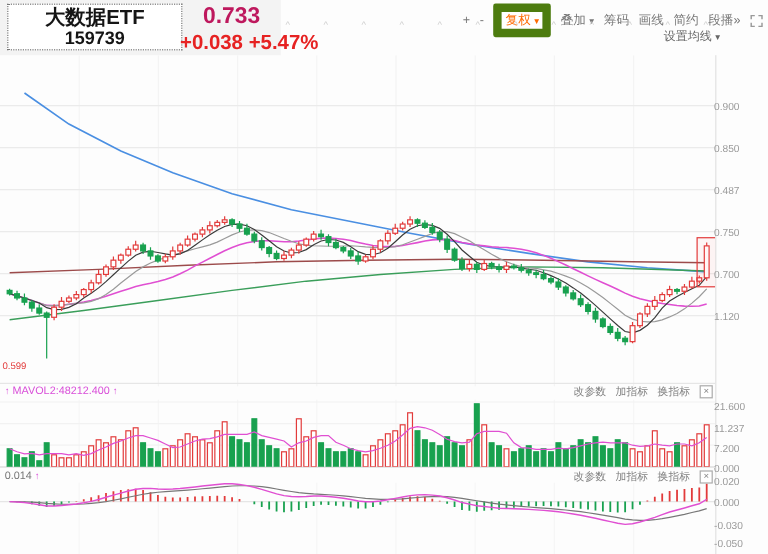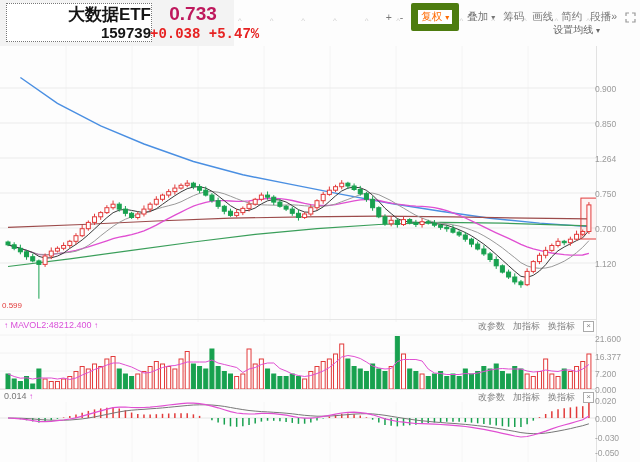--- a/index.html
+++ b/index.html
@@ -2,25 +2,25 @@
 <html><head>
 <meta charset="utf-8">
 <style>
   html,body{margin:0;padding:0;background:#fff;}
   #page{position:relative;width:640px;height:462px;background:#fdfdfd;overflow:hidden;
         font-family:"Liberation Sans",sans-serif;-webkit-font-smoothing:antialiased;}
   .abs{position:absolute;}
   
   .header-strip{left:0;top:0;width:234px;height:46px;background:#f3f3f3;}
   .name-box{left:6px;top:3px;width:146px;height:39px;background:#fff;border:1px dotted #777;
-            text-align:right;line-height:1.1;padding-top:1px;box-sizing:border-box;}
+            text-align:center;line-height:1.1;padding-top:1px;box-sizing:border-box;}
   .inst-name{font-size:17px;font-weight:bold;color:#151515;display:block;margin-top:1px;}
   .inst-code{font-size:15px;font-weight:bold;color:#151515;display:block;}
   .last-price{left:152px;top:3px;width:82px;text-align:center;font-size:19px;font-weight:bold;color:#be185d;}
-  .price-chg{left:150px;top:26px;width:86px;text-align:center;font-size:14px;font-weight:bold;color:#e62222;white-space:nowrap;font-family:Liberation Mono, monospace;}
+  .price-chg{left:150px;top:26px;width:86px;text-align:center;font-size:17px;font-weight:bold;color:#e62222;white-space:nowrap;}
   
   .toolbar{right:4px;top:3px;display:flex;align-items:center;gap:8px;font-size:10.5px;color:#777;}
   .tb-btn{cursor:pointer;white-space:nowrap;}
   .tb-adjust{color:#ff6a00;border:7px solid #4d7c0f;border-radius:2px;padding:0 3px;background:#fff;}
   .caret{font-size:8px;color:inherit;}
   .set-ma{right:40px;top:23px;font-size:10px;color:#666;cursor:pointer;}
   .caret-row{left:238px;top:16px;width:352px;display:flex;justify-content:space-between;}
   .caret-row span{font-size:8px;color:#cfcfcf;}
   
   .ax{width:40px;font-size:8.5px;color:#9a9a9a;right:5px;}
@@ -511,39 +511,39 @@
       <line x1="576.56" y1="16" x2="576.56" y2="4.617019483164357" stroke="#e23b3b" stroke-width="1.5"></line>
       <line x1="582.74" y1="16" x2="582.74" y2="4.167361333094242" stroke="#e23b3b" stroke-width="1.5"></line>
       <line x1="588.92" y1="16" x2="588.92" y2="0.7283453381408425" stroke="#e23b3b" stroke-width="1.5"></line>
       <polyline points="8.0,16.0 14.2,16.1 20.4,16.2 26.5,16.5 32.7,16.9 38.9,17.5 45.1,17.9 51.3,18.2 57.4,18.3 63.6,18.2 69.8,18.0 76.0,17.5 82.2,16.9 88.3,16.0 94.5,14.9 100.7,13.7 106.9,12.4 113.1,11.1 119.2,9.9 125.4,8.9 131.6,8.2 137.8,7.7 144.0,7.3 150.1,6.8 156.3,6.4 162.5,5.9 168.7,5.3 174.9,4.7 181.0,4.1 187.2,3.5 193.4,3.0 199.6,2.8 205.8,2.8 211.9,3.0 218.1,3.6 224.3,4.4 230.5,5.5 236.7,6.6 242.8,7.6 249.0,8.5 255.2,9.1 261.4,9.6 267.6,9.9 273.7,10.3 279.9,10.7 286.1,11.2 292.3,11.8 298.5,12.6 304.6,13.3 310.8,13.8 317.0,14.2 323.2,14.2 329.4,14.0 335.5,13.7 341.7,13.1 347.9,12.6 354.1,12.1 360.3,11.8 366.4,11.7 372.6,11.9 378.8,12.5 385.0,13.3 391.2,14.3 397.3,15.3 403.5,16.3 409.7,17.2 415.9,18.1 422.1,18.8 428.2,19.4 434.4,20.0 440.6,20.5 446.8,21.0 453.0,21.4 459.1,21.9 465.3,22.4 471.5,23.0 477.7,23.7 483.9,24.4 490.0,25.3 496.2,26.2 502.4,27.2 508.6,28.3 514.8,29.4 520.9,30.6 527.1,31.3 533.3,31.7 539.5,31.6 545.7,31.1 551.8,30.2 558.0,29.1 564.2,27.9 570.4,26.6 576.6,25.1 582.7,23.7 588.9,21.8" fill="none" stroke="#777777" stroke-width="1"></polyline>
       <polyline points="8.0,16.0 14.2,16.3 20.4,16.8 26.5,17.7 32.7,18.6 38.9,19.7 45.1,19.7 51.3,19.3 57.4,18.7 63.6,18.0 69.8,17.0 76.0,15.8 82.2,14.2 88.3,12.4 94.5,10.6 100.7,8.9 106.9,7.2 113.1,5.7 119.2,5.1 125.4,5.0 131.6,5.5 137.8,5.7 144.0,5.5 150.1,5.1 156.3,4.5 162.5,3.8 168.7,3.0 174.9,2.3 181.0,1.7 187.2,1.2 193.4,1.2 199.6,1.7 205.8,2.7 211.9,4.1 218.1,5.8 224.3,7.7 230.5,9.6 236.7,11.0 242.8,11.7 249.0,12.0 255.2,11.8 261.4,11.4 267.6,11.3 273.7,11.7 279.9,12.4 286.1,13.2 292.3,14.3 298.5,15.5 304.6,16.1 310.8,16.1 317.0,15.5 323.2,14.4 329.4,13.3 335.5,12.1 341.7,11.0 347.9,10.4 354.1,10.2 360.3,10.6 366.4,11.4 372.6,12.8 378.8,14.7 385.0,16.8 391.2,18.1 397.3,19.5 403.5,20.1 409.7,20.8 415.9,21.5 422.1,21.7 428.2,21.9 434.4,22.2 440.6,22.5 446.8,22.9 453.0,23.3 459.1,23.8 465.3,24.5 471.5,25.4 477.7,26.3 483.9,27.4 490.0,28.6 496.2,29.9 502.4,31.3 508.6,32.7 514.8,34.0 520.9,35.0 527.1,34.5 533.3,33.0 539.5,31.1 545.7,29.1 551.8,26.9 558.0,24.7 564.2,23.0 570.4,21.3 576.6,19.5 582.7,17.8 588.9,14.1" fill="none" stroke="#e04fd2" stroke-width="1.2"></polyline>
     </svg>
 
   <div class="abs vline"></div>
   <span class="abs ax" style="top:84px">0.900</span>
   <span class="abs ax" style="top:119px">0.850</span>
-  <span class="abs ax" style="top:154px">1.264</span>
+  <span class="abs ax" style="top:154px">0.487</span>
   <span class="abs ax" style="top:189px">0.750</span>
   <span class="abs ax" style="top:224px">0.700</span>
   <span class="abs ax" style="top:259px">1.120</span>
 
   <div class="abs hsep" style="top:319px"></div>
   <div class="abs strip-left" style="top:320px">
     <span class="arrow-up">↑</span>
     <span class="pink">MAVOL2:48212.400</span>
     <span class="arrow-up">↑</span>
   </div>
   <div class="abs strip-right" style="top:320px">
     <span class="lnk">改参数</span>
     <span class="lnk">加指标</span>
     <span class="lnk">换指标</span>
     <span class="close-box">×</span>
   </div>
   <span class="abs ax" style="top:334px">21.600</span>
-  <span class="abs ax" style="top:352px">16.377</span>
+  <span class="abs ax" style="top:352px">11.237</span>
   <span class="abs ax" style="top:369px">7.200</span>
   <span class="abs ax" style="top:385px">0.000</span>
 
   <div class="abs hsep" style="top:389px"></div>
   <div class="abs strip-left" style="top:391px">
     <span class="gray-val">0.014</span>
     <span class="arrow-up">↑</span>
   </div>
   <div class="abs strip-right" style="top:391px">
     <span class="lnk">改参数</span>

